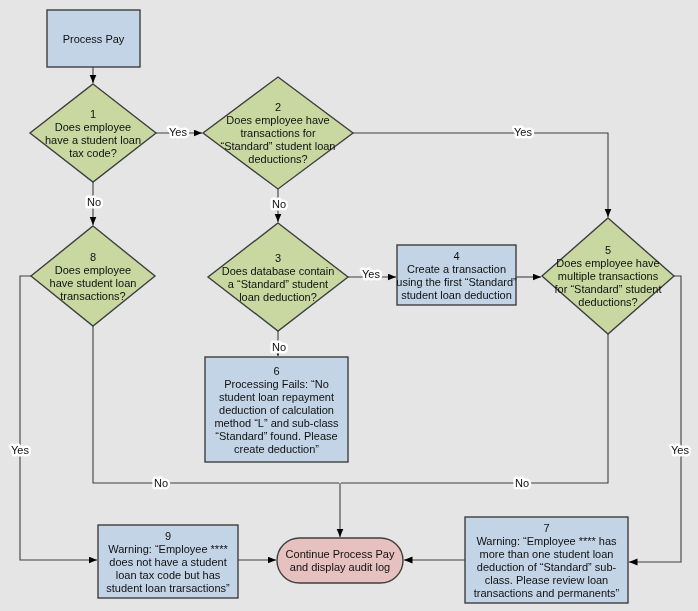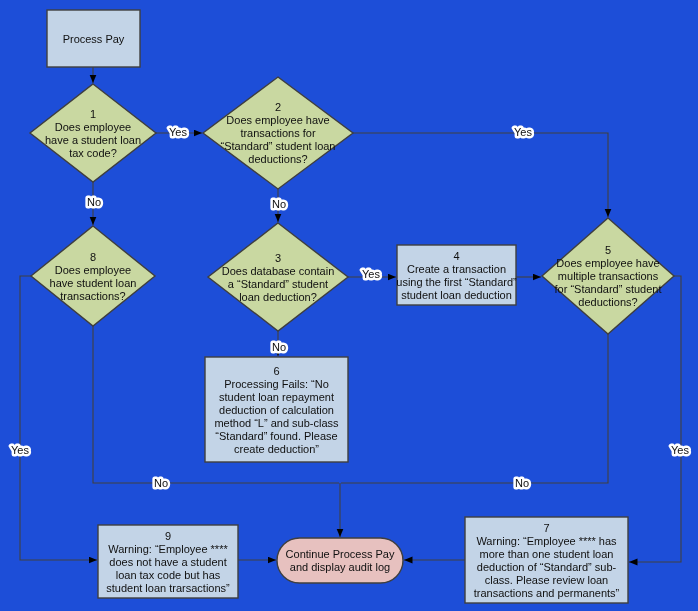--- a/index.html
+++ b/index.html
@@ -1,19 +1,19 @@
 <!DOCTYPE html>
 <html><head>
 <meta charset="utf-8">
 <style>
   html, body { margin: 0; padding: 0; background: #ffffff; }
   #stage {
     width: 698px; height: 611px;
     position: relative;
-    background: #1d4ed8;
+    background: #e5e5e5;
     font-family: "Liberation Sans", sans-serif;
   }
   svg { display: block; }
   .node-shape { stroke: #3f3f3f; stroke-width: 1.4; }
   .node-text, .edge-label {
     font-family: "Liberation Sans", sans-serif;
     font-size: 11px;
     fill: #101010;
     text-anchor: middle;
   }

